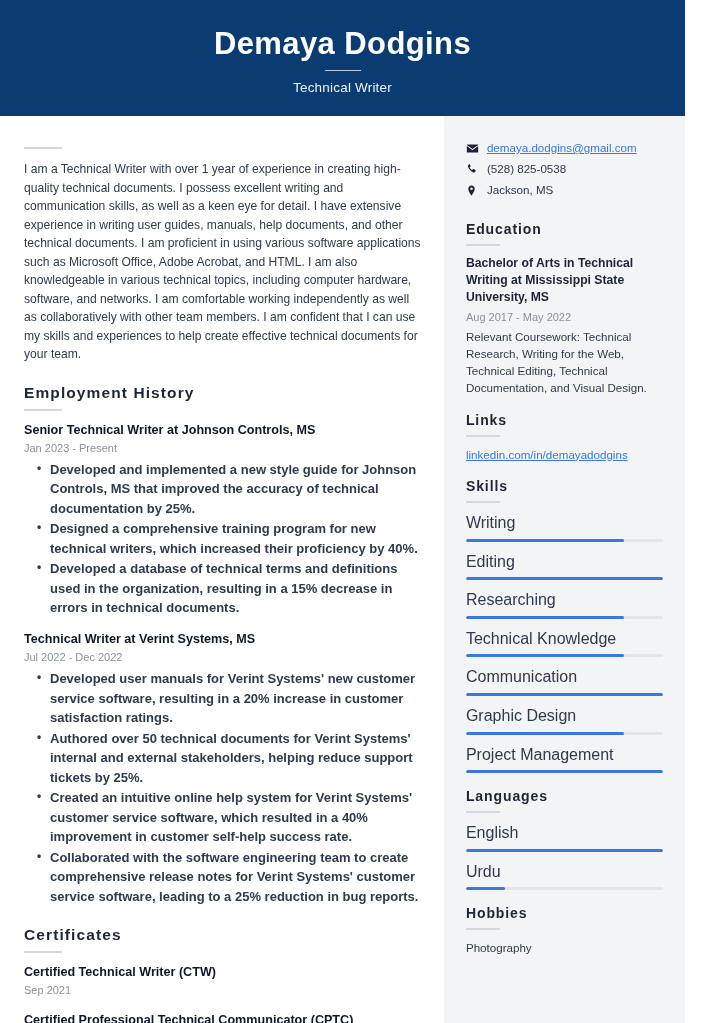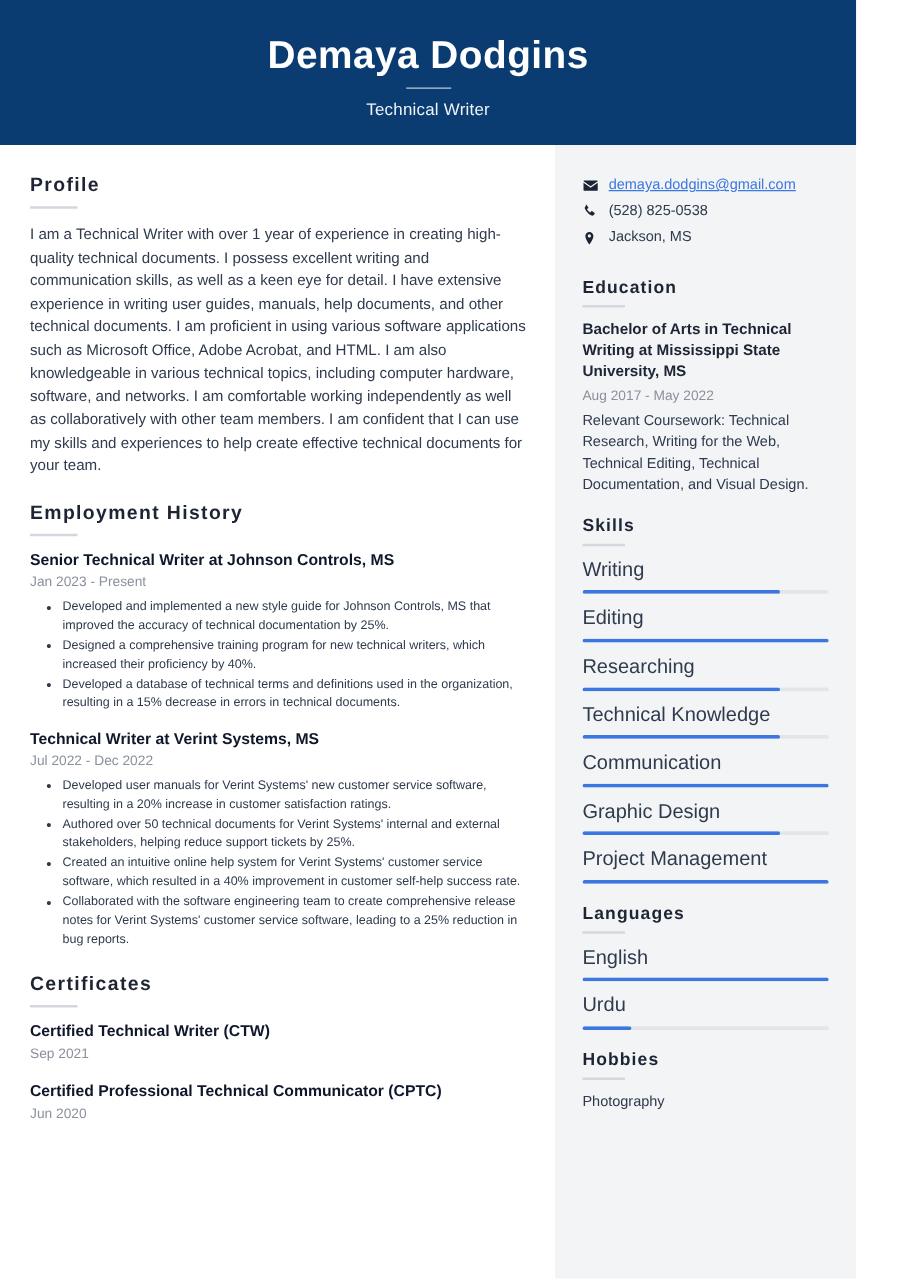--- a/index.html
+++ b/index.html
@@ -122,25 +122,26 @@
     color: #8b919c;
     margin-top: 2px;
     line-height: 1.4;
   }
   .bullets {
     margin: 4px 0 0 0;
     padding-left: 26px;
     list-style: none;
   }
   .bullets li {
-    font-size: 10px;
+    font-size: 13px;
     line-height: 1.5;
     color: #2f3a4d;
     position: relative;
     margin-bottom: 1px;
+    font-weight: bold;
   }
   .bullets li::before {
     content: "\2022";
     position: absolute;
     left: -13px;
     top: -1px;
     color: #2f3a4d;
     font-size: 12px;
   }
 
@@ -236,21 +237,20 @@
     <div class="header-name">Demaya Dodgins</div>
     <div class="header-rule"></div>
     <div class="header-role">Technical Writer</div>
   </div>
 
   <div class="body">
 
     <div class="main-col">
 
       <div class="section">
-        <div class="sec-title">Profile</div>
         <div class="sec-rule"></div>
         <div class="para">I am a Technical Writer with over 1 year of experience in creating high-quality technical documents. I possess excellent writing and communication skills, as well as a keen eye for detail. I have extensive experience in writing user guides, manuals, help documents, and other technical documents. I am proficient in using various software applications such as Microsoft Office, Adobe Acrobat, and HTML. I am also knowledgeable in various technical topics, including computer hardware, software, and networks. I am comfortable working independently as well as collaboratively with other team members. I am confident that I can use my skills and experiences to help create effective technical documents for your team.</div>
       </div>
 
       <div class="section">
         <div class="sec-title">Employment History</div>
         <div class="sec-rule"></div>
         <div id="jobs-container">
             <div class="item">
               <div class="item-title">Senior Technical Writer at Johnson Controls, MS</div>
@@ -321,20 +321,27 @@
         </div>
 
       <div class="section tight">
         <div class="sec-title small">Education</div>
         <div class="sec-rule side"></div>
         <div class="edu-title">Bachelor of Arts in Technical Writing at Mississippi State University, MS</div>
         <div class="edu-date">Aug 2017 - May 2022</div>
         <div class="edu-desc">Relevant Coursework: Technical Research, Writing for the Web, Technical Editing, Technical Documentation, and Visual Design.</div>
       </div>
 
+      <div class="section tight">
+        <div class="sec-title small">Links</div>
+        <div class="sec-rule side"></div>
+        <div id="links-container">
+            <div class="side-link">linkedin.com/in/demayadodgins</div>
+          </div>
+      </div>
 
       <div class="section tight">
         <div class="sec-title small">Skills</div>
         <div class="sec-rule side"></div>
         <div id="skills-container">
             <div class="bar-item">
               <div class="bar-label">Writing</div>
               <div class="bar-track">
                 <div class="bar-fill" style="width: 80%; background: rgb(59, 119, 224);"></div>
               </div>

